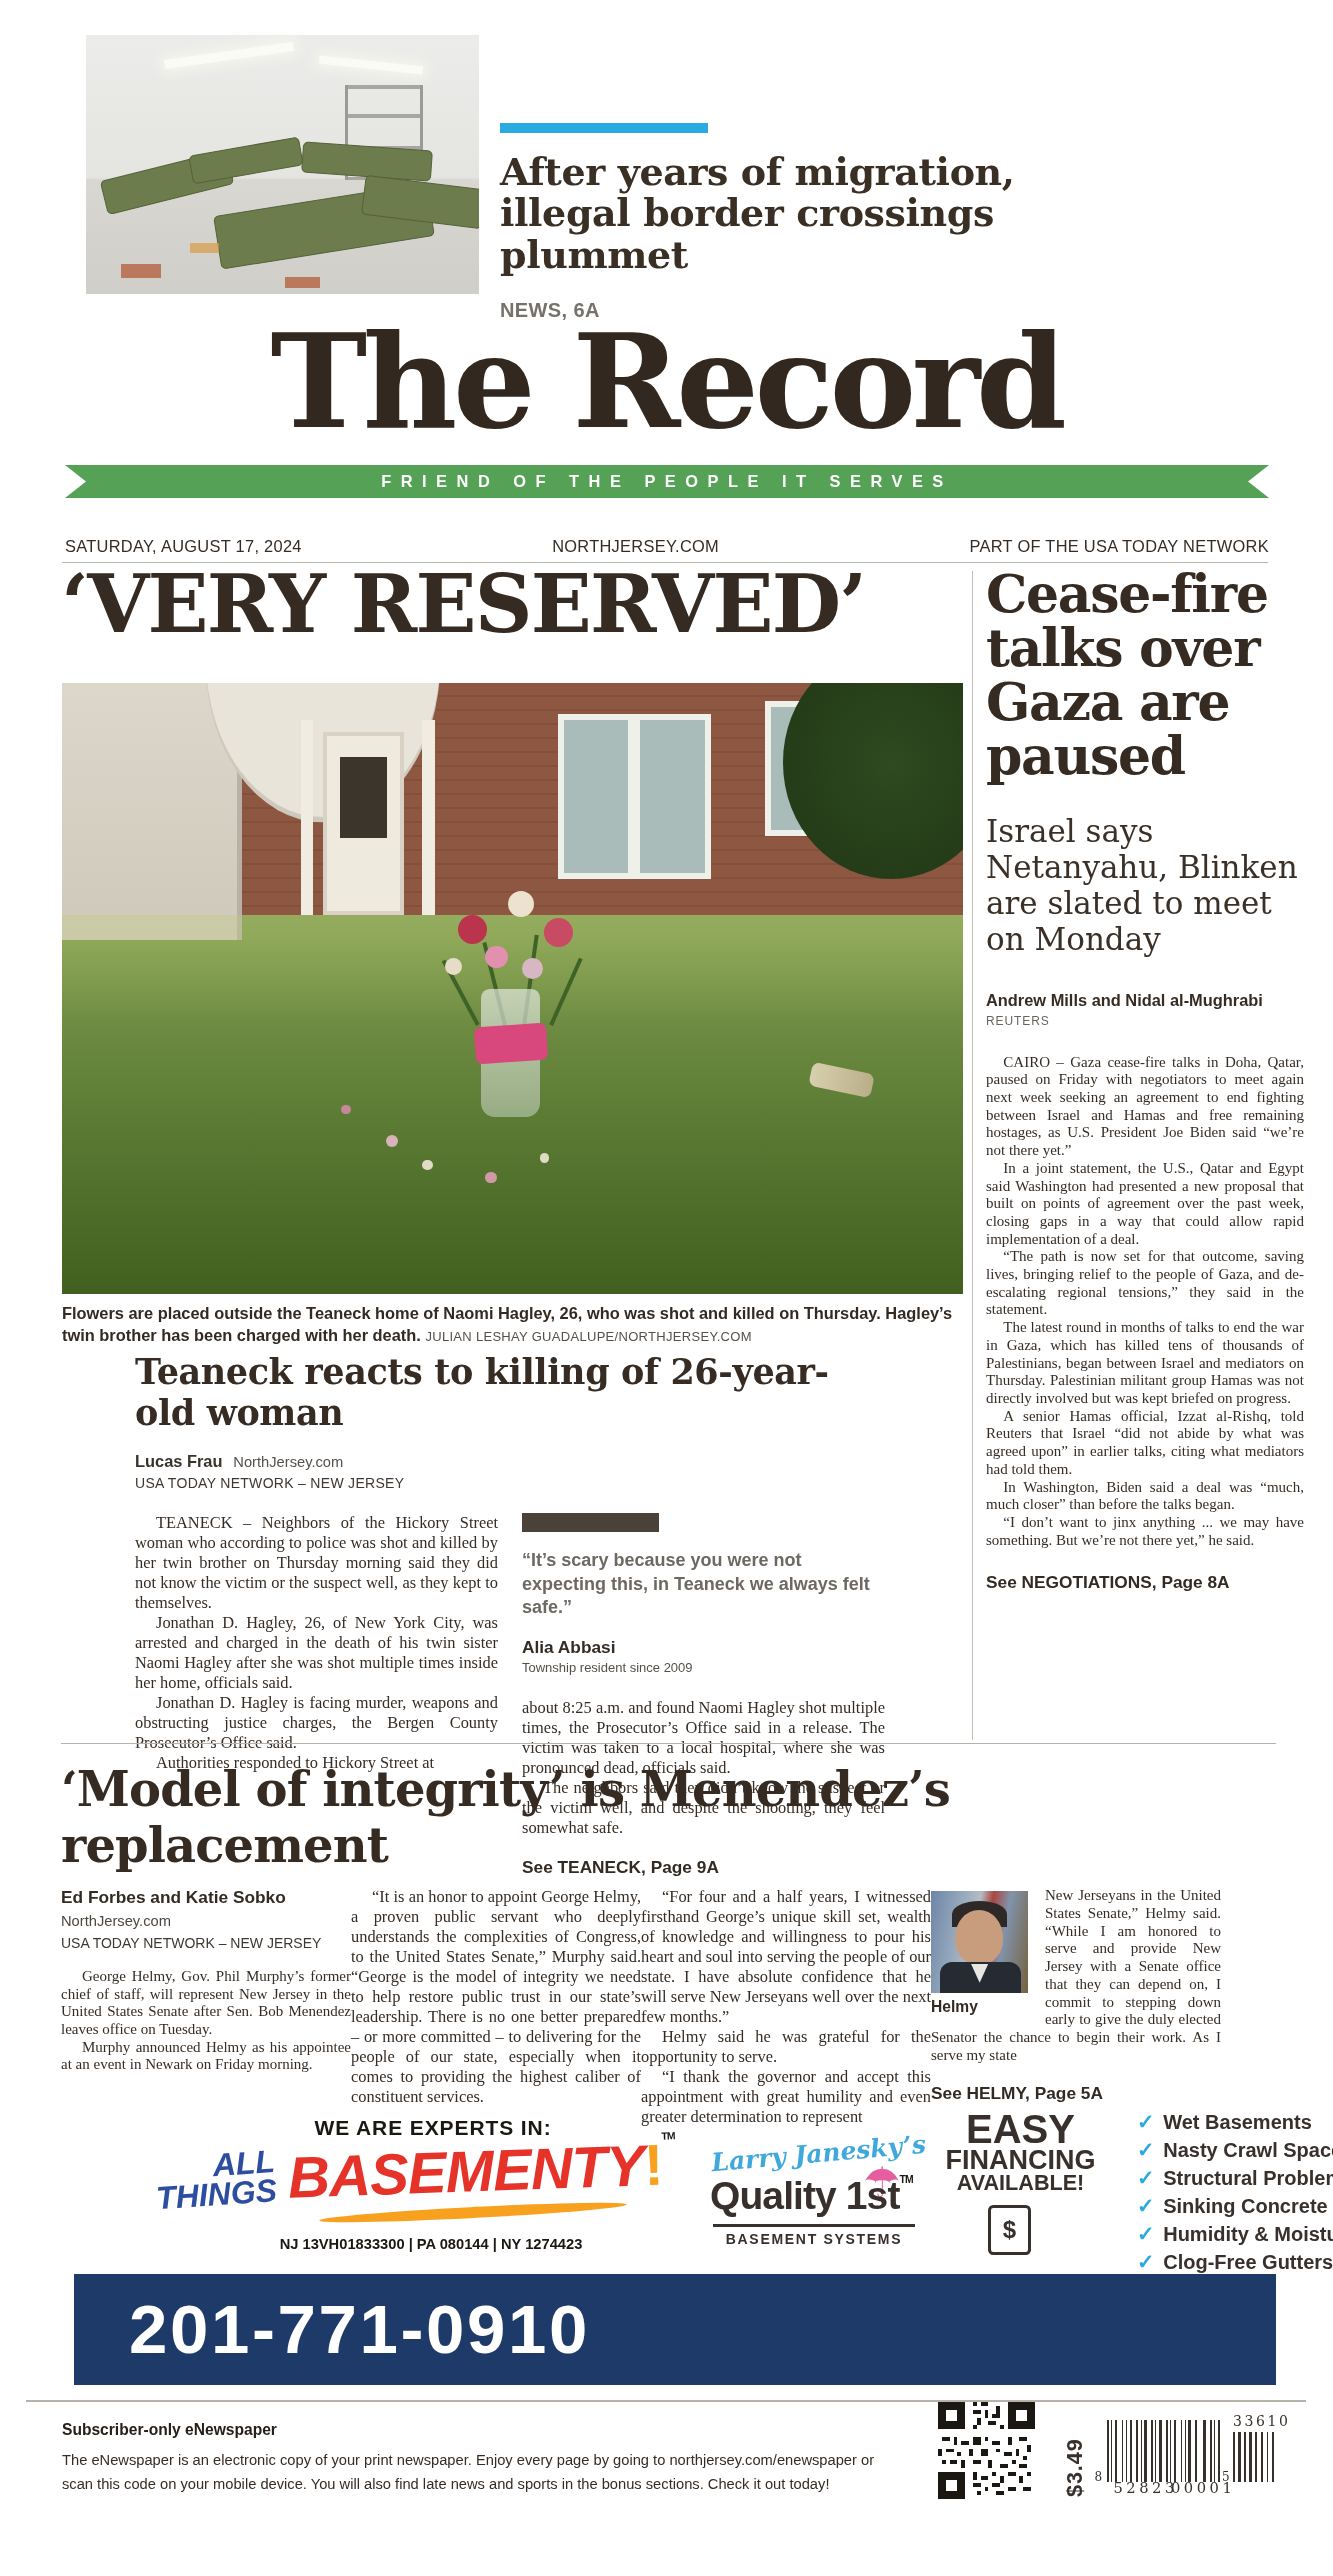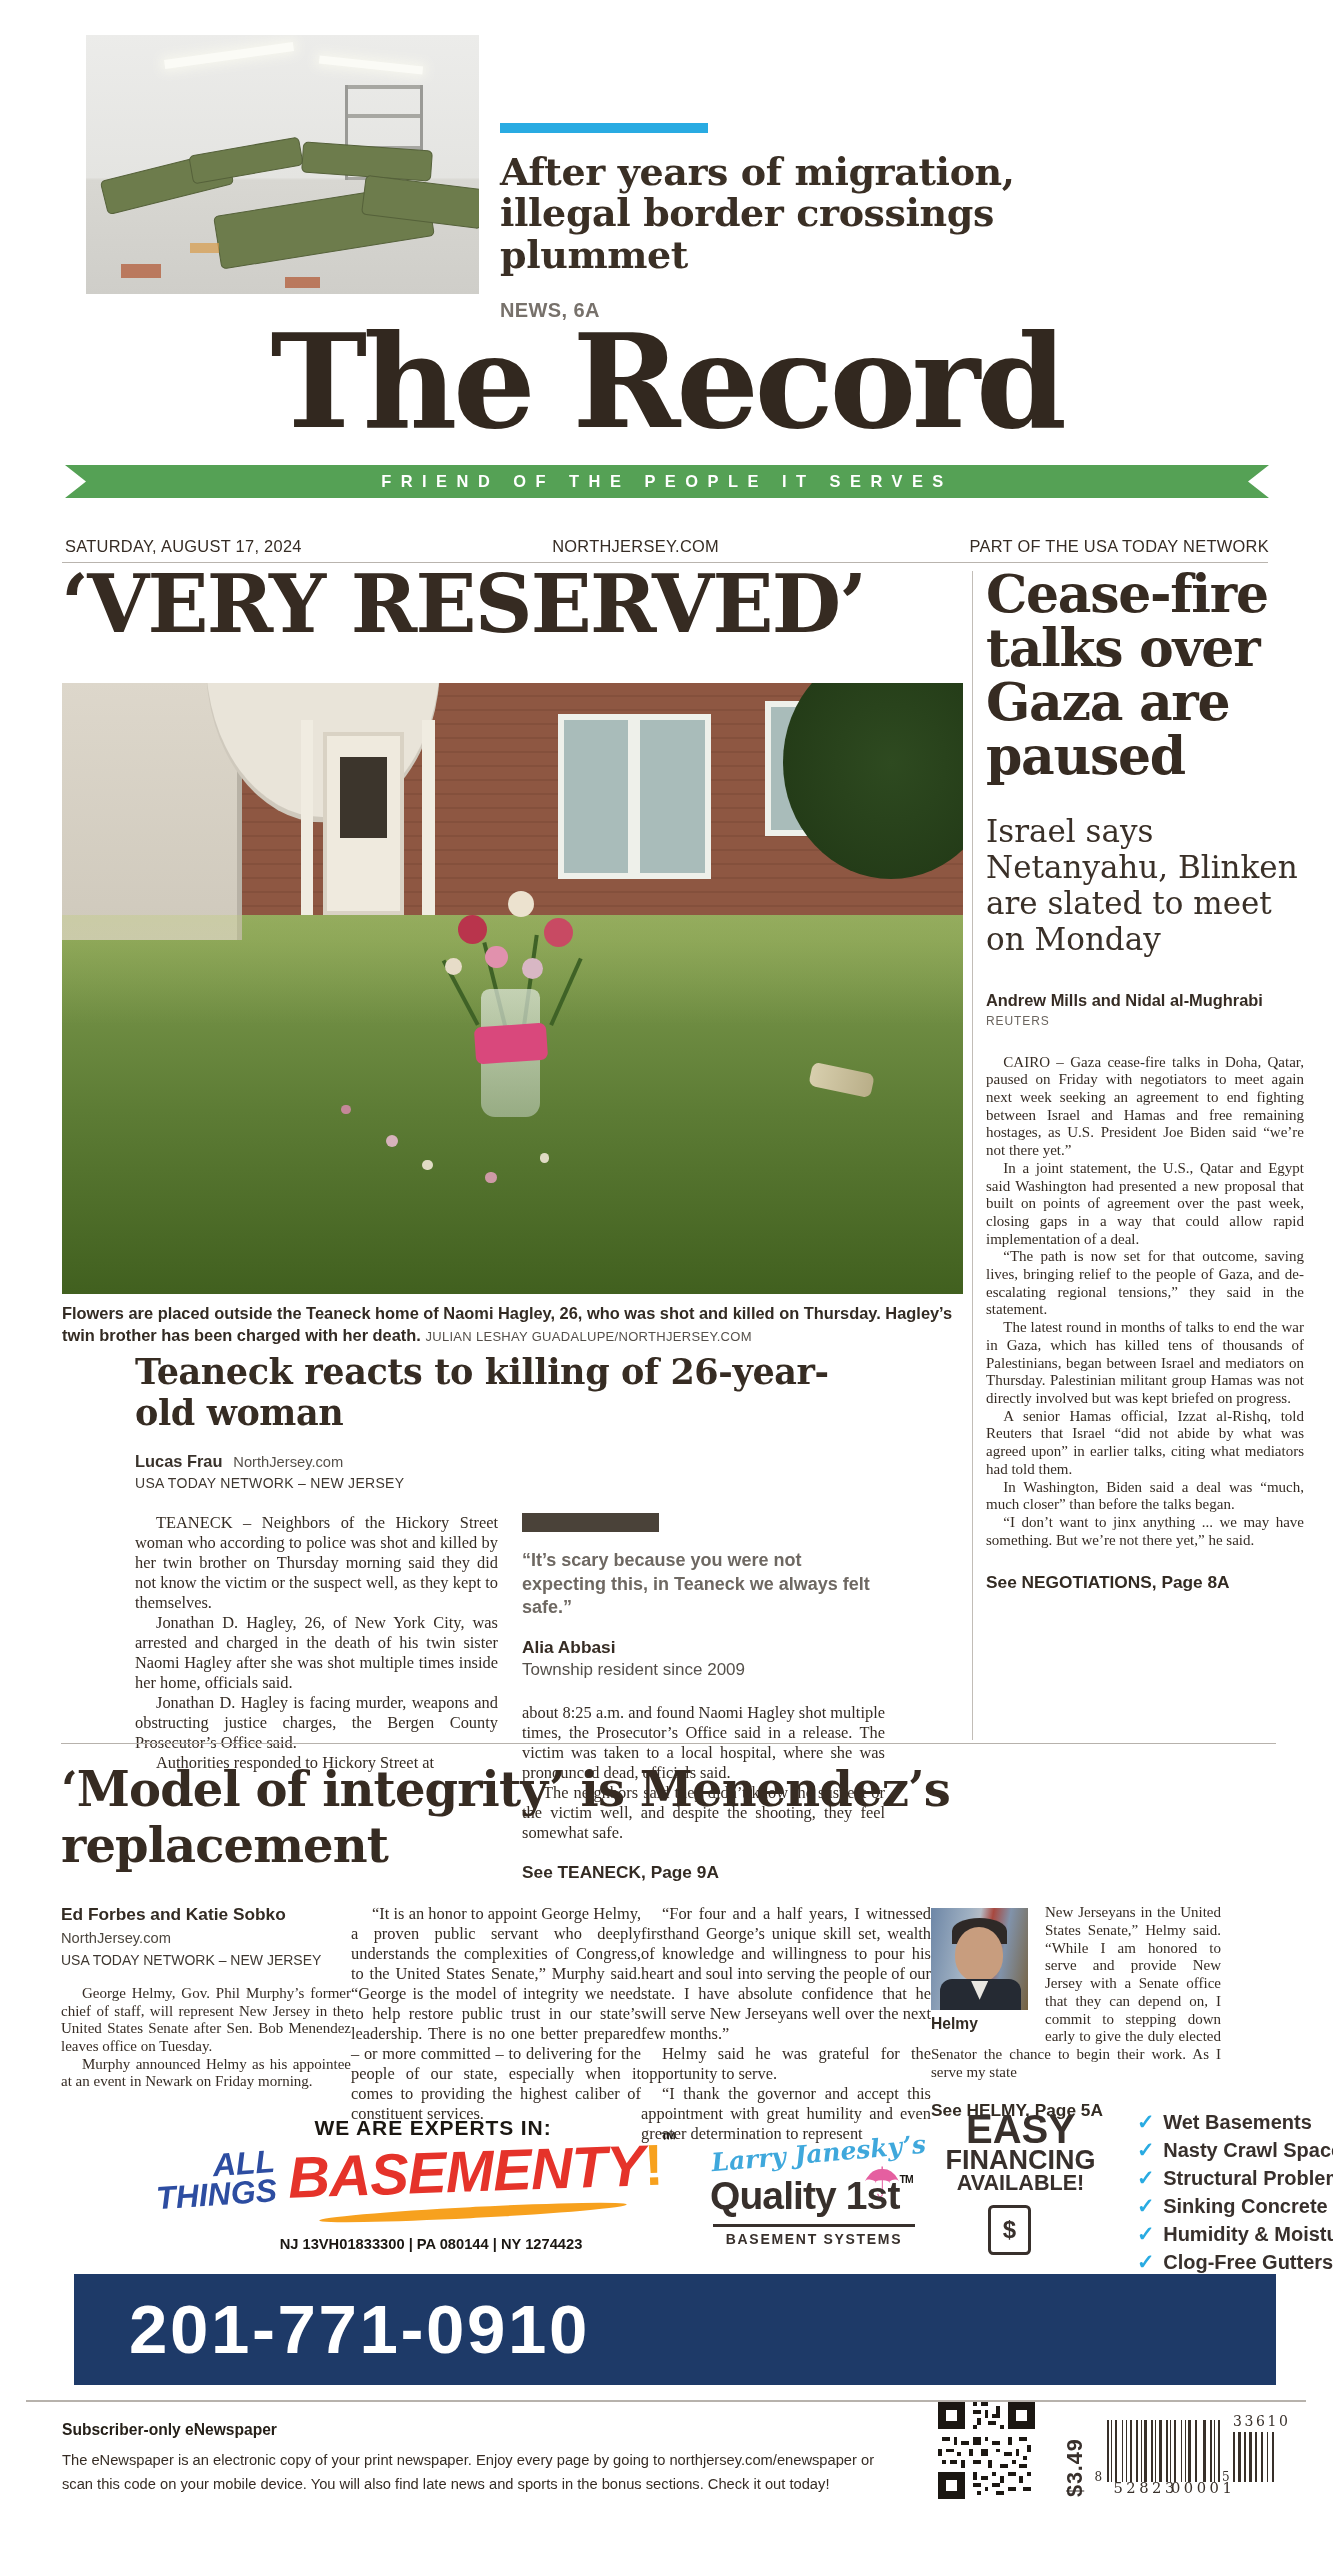--- a/index.html
+++ b/index.html
@@ -104,21 +104,21 @@
   .t-byline .network { margin-top:3.5px; font-size:14px; letter-spacing:0.3px; color:#3f3831; }
   .t-cols { display:flex; gap:24px; margin-top:22.5px; }
   .t-col { width:363px; }
   .bodytext p { font-size:16.4px; line-height:20px; text-align:justify; text-indent:21px; color:#362c24; }
   .bodytext p.noindent { text-indent:0; }
   .quotebar { width:137px; height:19px; background:#4a4239; margin-bottom:17.3px; }
   .pullquote { font-family:"Liberation Sans",sans-serif; font-weight:bold; font-size:18px;
     line-height:1.3; color:#6e6862; }
   .pq-name { margin-top:17.3px; font-family:"Liberation Sans",sans-serif; font-weight:bold;
     font-size:17.3px; color:#362c24; }
-  .pq-role { margin-top:2.6px; font-family:"Liberation Sans",sans-serif; font-size:17px; color:#55504a; }
+  .pq-role { margin-top:2.6px; font-family:"Liberation Sans",sans-serif; font-size:13px; color:#55504a; }
   .t-col .bodytext { margin-top:22.5px; }
   .jumpline { font-family:"Liberation Sans",sans-serif; font-weight:bold; font-size:17.3px;
     color:#332b23; margin-top:19px; }
 
   
   .rail { position:absolute; left:986px; top:567px; width:318px; }
   .rail-headline { font-family:"DejaVu Serif", serif; font-weight:bold; font-size:52px;
     line-height:1.04; letter-spacing:-1.3px; color:#362b22; }
   .rail-sub { margin-top:31px; font-family:"DejaVu Serif", serif; font-size:31px; line-height:1.16;
     color:#3a3028; }
@@ -127,21 +127,21 @@
   .rail-org { margin-top:3.5px; font-family:"Liberation Sans",sans-serif; font-size:12px;
     letter-spacing:0.9px; color:#6a645e; }
   .rail-body { margin-top:26px; }
   .rail-body p { font-size:15px; line-height:17.7px; text-align:justify; text-indent:17.3px; }
   .rail .jumpline { margin-top:22.5px; }
 
   
   .menendez { position:absolute; left:61px; top:1743px; width:1215px; border-top:1.7px solid #b7b2ac; }
   .m-headline { margin-top:17.3px; font-family:"DejaVu Serif", serif; font-weight:bold; font-size:48px;
     letter-spacing:-0.9px; color:#362b22; }
-  .m-grid { display:flex; margin-top:31px; }
+  .m-grid { display:flex; margin-top:14px; }
   .m-col { width:290px; }
   .m-byline .name { font-family:"Liberation Sans",sans-serif; font-weight:bold; font-size:17.3px; color:#332b23; }
   .m-byline .org { margin-top:5.2px; font-family:"Liberation Sans",sans-serif; font-size:14.7px; color:#4d473f; }
   .m-byline .network { margin-top:5.2px; font-family:"Liberation Sans",sans-serif; font-size:14px; color:#3f3831; }
   .m-col .bodytext p { font-size:15px; line-height:17.7px; }
   .m-byline + .bodytext { margin-top:17.3px; }
   .helmy-wrap { float:left; width:102px; margin:3.5px 12px 3.5px 0; }
   .helmy-photo { width:97px; height:102px; position:relative; overflow:hidden;
     background:linear-gradient(100deg,#6d86a6 0%,#9fb0c2 34%,#b4bcc6 44%,#a8483f 55%,#8193ab 70%,#76613f 100%); }
   .hp-face { position:absolute; left:24px; top:19px; width:48px; height:55px; background:#c89d7e;

